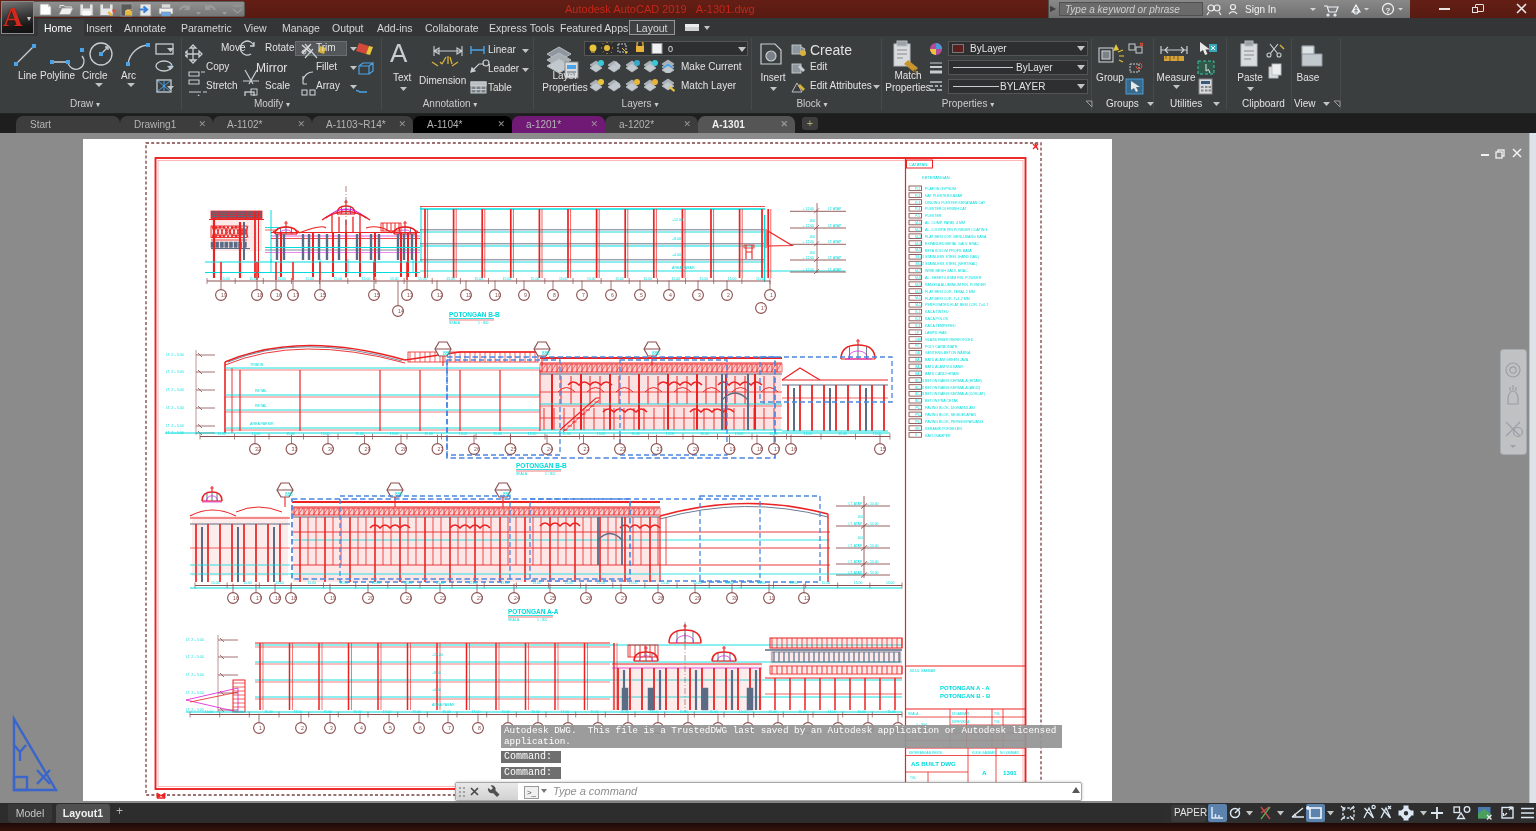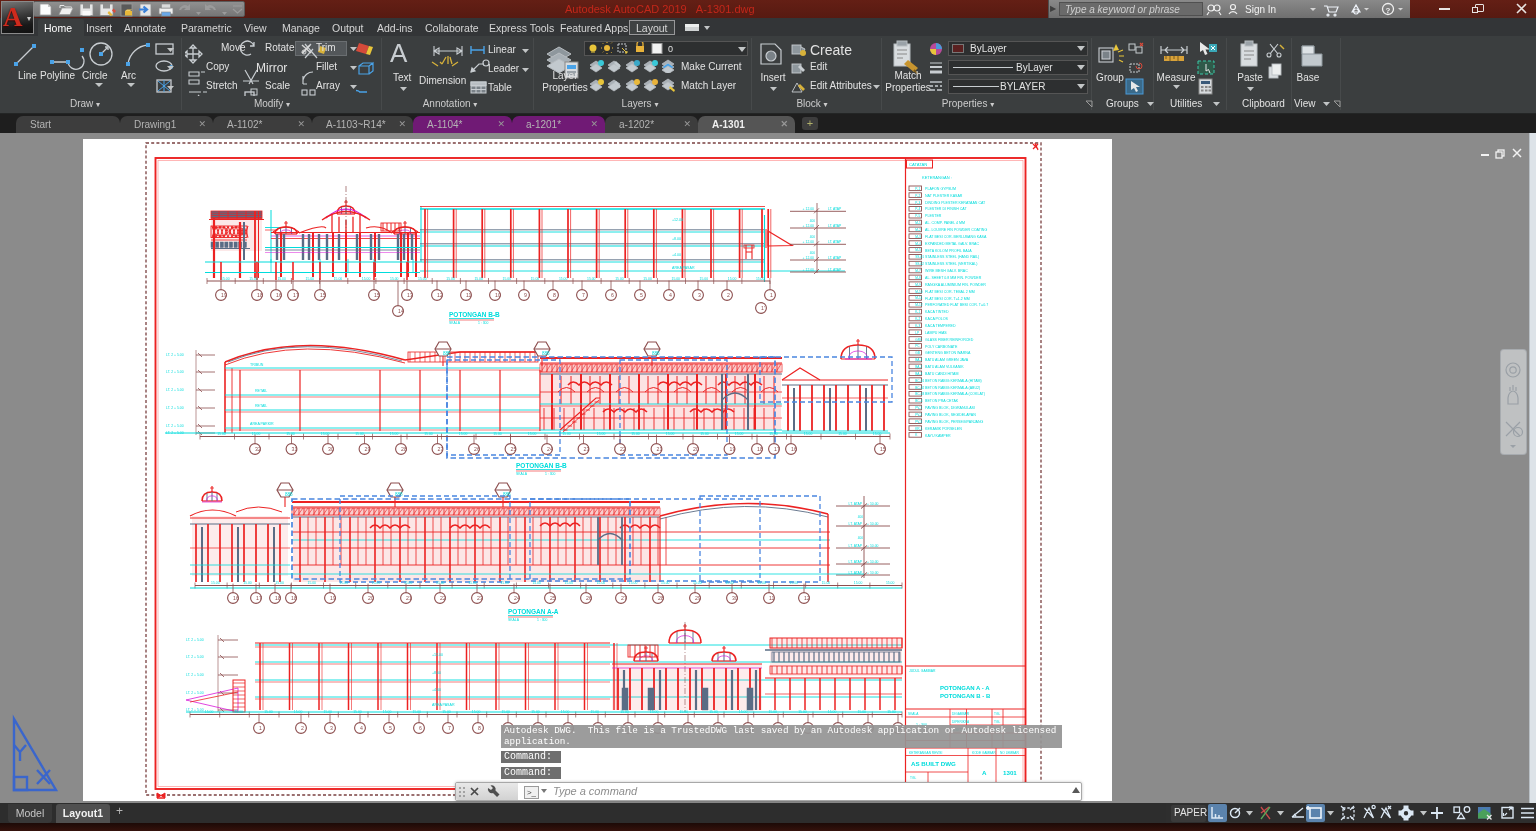--- a/index.html
+++ b/index.html
@@ -555,21 +555,21 @@
 <div class="sep" style="left:1153px;"></div>
 <div class="sep" style="left:1226px;"></div>
 <div class="sep" style="left:1291px;"></div>
 <div class="sep" style="left:1340px;"></div>
 
 <div class="abs" id="filetabs"></div>
 <div class="ftab" style="left:16px;width:104px;background:#3d3d3d;color:#b4b4b4;font-weight:normal;padding-left:14px;">Start</div>
 <div class="ftab" style="left:120px;width:93px;background:#3d3d3d;color:#b4b4b4;font-weight:normal;padding-left:14px;">Drawing1<span class="x">✕</span></div>
 <div class="ftab" style="left:213px;width:99px;background:#3d3d3d;color:#b4b4b4;font-weight:normal;padding-left:14px;">A-1102*<span class="x">✕</span></div>
 <div class="ftab" style="left:312px;width:101px;background:#3d3d3d;color:#b4b4b4;font-weight:normal;padding-left:14px;">A-1103~R14*<span class="x">✕</span></div>
-<div class="ftab" style="left:413px;width:99px;background:#701a75;color:#b4b4b4;font-weight:normal;padding-left:14px;">A-1104*<span class="x">✕</span></div>
+<div class="ftab" style="left:413px;width:99px;background:#000000;color:#b4b4b4;font-weight:normal;padding-left:14px;">A-1104*<span class="x">✕</span></div>
 <div class="ftab" style="left:512px;width:93px;background:#701a75;color:#b4b4b4;font-weight:normal;padding-left:14px;">a-1201*<span class="x">✕</span></div>
 <div class="ftab" style="left:605px;width:93px;background:#3d3d3d;color:#b4b4b4;font-weight:normal;padding-left:14px;">a-1202*<span class="x">✕</span></div>
 <div class="ftab" style="left:698px;width:97px;background:#555555;color:#f0f0f0;font-weight:bold;padding-left:14px;">A-1301<span class="x">✕</span></div>
 <div class="abs" style="left:802px;top:117px;width:16px;height:13px;background:#3d3d3d;border-radius:3px;color:#b0b06a;font-size:11px;line-height:12px;text-align:center;">+</div>
 
 <div class="abs" id="canvas"></div>
 <div class="abs" id="paper"></div>
 <svg class="abs" style="left:0;top:133px;" width="1536" height="670" viewBox="0 133 1536 670">
 <rect x="146.0" y="143.0" width="895.0" height="652.0" fill="none" stroke="#7a4040" stroke-width="1.3" stroke-dasharray="3 2.2"></rect>
 <rect x="155.5" y="158.0" width="870.0" height="631.0" fill="none" stroke="#ec2222" stroke-width="1.9"></rect>

